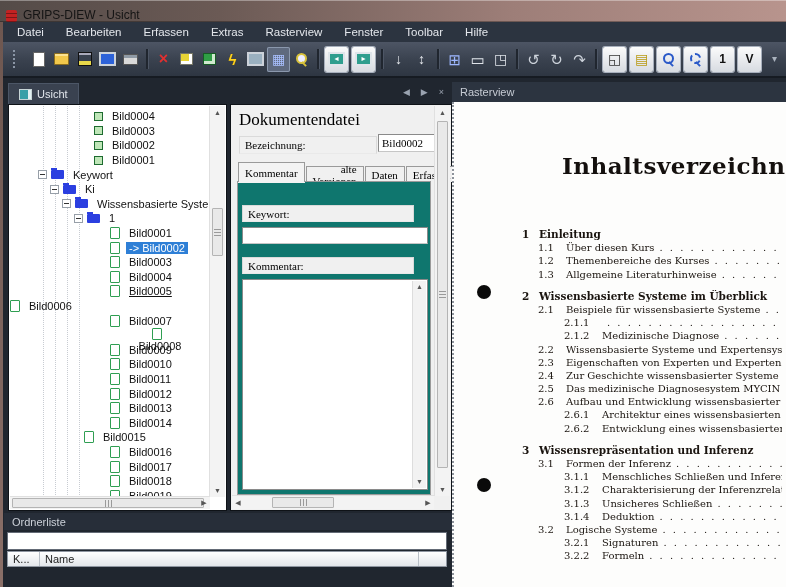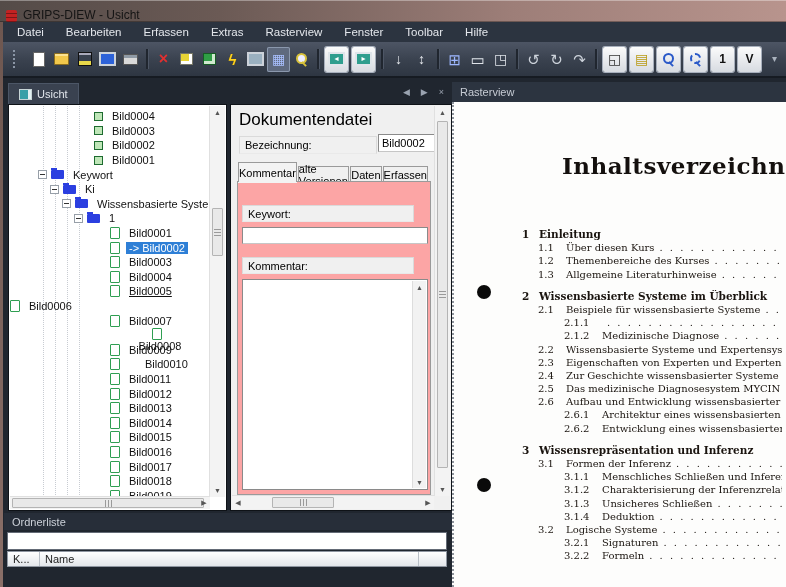--- a/index.html
+++ b/index.html
@@ -86,30 +86,30 @@
   .trow.selected .tlabel{background:var(--sel,#2e7fd6);color:#fff;}
   
   .vsb{position:absolute;top:1px;right:1px;width:15px;background:#f3f3f3;border-left:1px solid #e0e0e0;}
   .hsb{position:absolute;left:1px;bottom:1px;height:12px;background:#f3f3f3;border-top:1px solid #e0e0e0;}
   .sbarr{position:absolute;display:flex;align-items:center;justify-content:center;font-size:7px;color:#555;}
   .vthumb,.hthumb{position:absolute;background:#e9e9e9;border:1px solid #b4b4b4;border-radius:1px;display:flex;align-items:center;justify-content:center;}
   .vthumb::after{content:"";width:7px;height:7px;background:repeating-linear-gradient(#9a9a9a 0 1px,transparent 1px 3px);}
   .hthumb::after{content:"";width:7px;height:7px;background:repeating-linear-gradient(90deg,#9a9a9a 0 1px,transparent 1px 3px);}
   .tree-vsb{bottom:13px;} .tree-hsb{right:16px;}
   
-  .midpanel{position:absolute;top:104px;left:230px;width:222px;height:407px;background:#f0f0f0;border:1px solid #0e1217;box-sizing:border-box;font-size:11px;color:#000;}
+  .midpanel{position:absolute;top:104px;left:230px;width:222px;height:407px;background:#f0f0f0;border:1px solid #0e1217;box-sizing:border-box;font-size:11px;color:#000;font-family:Liberation Serif, serif;}
   .mp-head{position:absolute;top:5px;left:8px;font-size:17px;}
   .lblbox{position:absolute;background:#f0f0f0;border:1px solid #dadada;border-bottom-color:#e9e9e9;padding:2px 5px;box-sizing:border-box;}
   .txt{position:absolute;border:1px solid #8a8a8a;border-bottom-color:#c6c6c6;background:#fff;font-size:11px;padding:1px 3px;font-family:inherit;box-sizing:border-box;}
   .lbl-bez{top:31px;left:8px;width:138px;height:18px;}
   .in-bez{top:29px;left:147px;width:58px;height:18px;}
   .tabs{position:absolute;top:57px;left:7px;right:22px;height:20px;display:flex;align-items:flex-end;}
-  .ptab{border:1px solid #9a9a9a;border-bottom:none;background:#f0f0f0;height:16px;display:flex;align-items:center;padding:0 0;margin-right:1px;box-sizing:border-box;position:relative;}
+  .ptab{border:1px solid #9a9a9a;border-bottom:none;background:#f0f0f0;height:16px;display:flex;align-items:center;padding:0 6px;margin-right:1px;box-sizing:border-box;position:relative;text-align:right;}
   .ptab.active{height:20px;background:#f3f3f3;z-index:2;box-shadow:0 1px 0 #f3f3f3;}
-  .tabbody{position:absolute;top:76px;left:6px;right:20px;bottom:15px;border:1px solid #9a9a9a;background:#fca5a5;}
+  .tabbody{position:absolute;top:76px;left:6px;right:20px;bottom:15px;border:1px solid #9a9a9a;background:#0f766e;}
   .lbl-kw{top:23px;left:4px;width:172px;height:17px;}
   .in-kw{top:45px;left:4px;width:186px;height:17px;}
   .lbl-km{top:75px;left:4px;width:172px;height:17px;}
   .ta{position:absolute;left:4px;top:97px;width:186px;height:211px;background:#fff;border:1px solid #8a8a8a;box-sizing:border-box;}
   .ta-vsb{position:absolute;top:1px;right:1px;bottom:1px;width:13px;background:#f2f2f2;border-left:1px solid #ddd;}
   .mid-vsb{bottom:14px;} .mid-hsb{right:17px;height:13px;}
   
   .folderlist{position:absolute;left:4px;right:0;top:513px;height:74px;}
   .fl-title{height:17px;background:#272e39;color:#ccd1d9;font-size:11px;display:flex;align-items:center;padding-left:8px;position:relative;}
   .pinbtn{position:absolute;right:21px;top:2px;width:13px;height:13px;background:#3f63a8;border-radius:2px;display:flex;align-items:center;justify-content:center;}
@@ -359,21 +359,21 @@
             <div class="trow" style="padding-left: 100px; flex-direction: column;">
 
             <span class="ticn ic-doc"></span>
             <span class="tlabel">Bild0008</span>
           </div>
             <div class="trow" style="padding-left: 100px;">
 
             <span class="ticn ic-doc"></span>
             <span class="tlabel">Bild0009</span>
           </div>
-            <div class="trow" style="padding-left: 100px; gap: 16px;">
+            <div class="trow" style="padding-left: 100px;">
 
             <span class="ticn ic-doc"></span>
             <span class="tlabel">Bild0010</span>
           </div>
             <div class="trow" style="padding-left: 100px;">
 
             <span class="ticn ic-doc"></span>
             <span class="tlabel">Bild0011</span>
           </div>
             <div class="trow" style="padding-left: 100px;">
@@ -384,21 +384,21 @@
             <div class="trow" style="padding-left: 100px;">
 
             <span class="ticn ic-doc"></span>
             <span class="tlabel">Bild0013</span>
           </div>
             <div class="trow" style="padding-left: 100px;">
 
             <span class="ticn ic-doc"></span>
             <span class="tlabel">Bild0014</span>
           </div>
-            <div class="trow" style="padding-left: 100px;">
+            <div class="trow" style="padding-left: 74px;">
 
             <span class="ticn ic-doc"></span>
             <span class="tlabel">Bild0015</span>
           </div>
             <div class="trow" style="padding-left: 100px;">
 
             <span class="ticn ic-doc"></span>
             <span class="tlabel">Bild0016</span>
           </div>
             <div class="trow" style="padding-left: 100px;">

